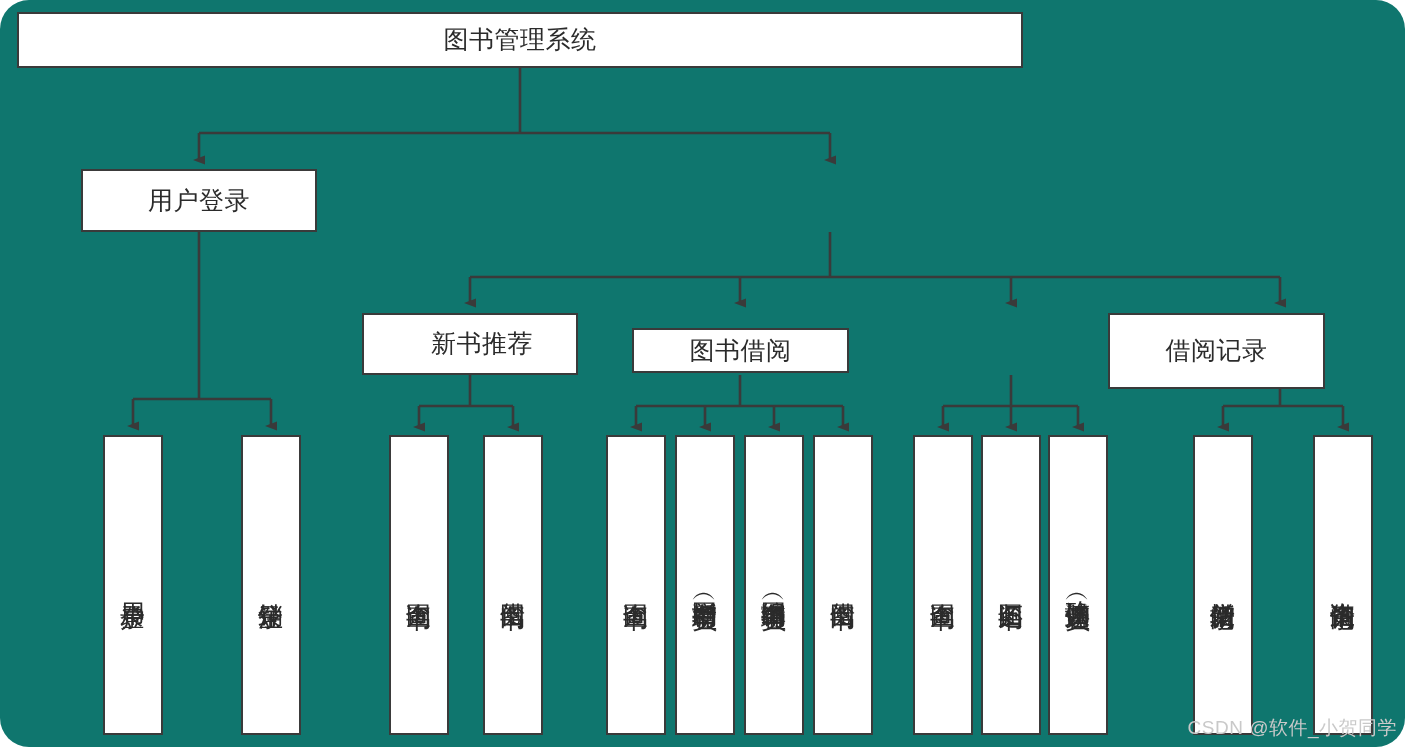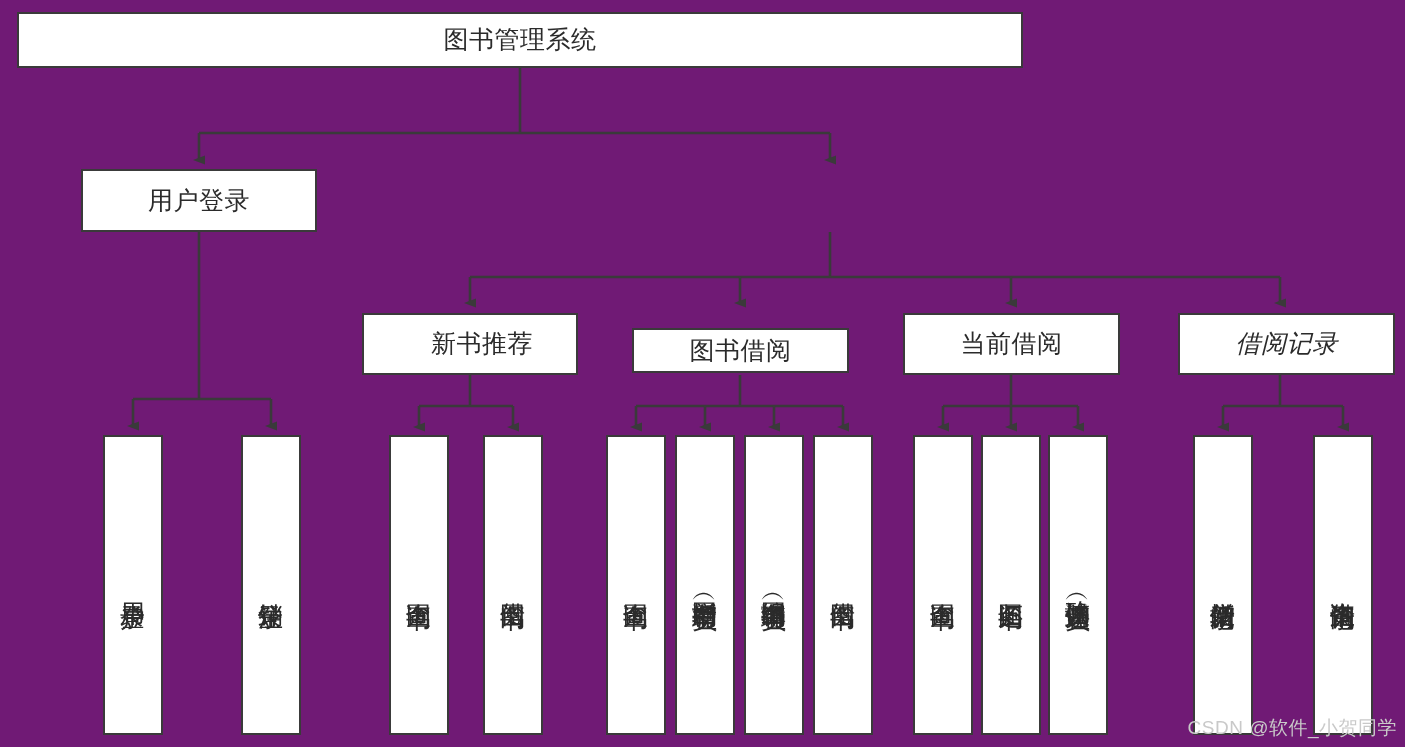--- a/index.html
+++ b/index.html
@@ -7,22 +7,23 @@
     padding: 0;
     background: #ffffff;
   }
   body {
     font-family: "Liberation Sans", "DejaVu Sans", sans-serif;
   }
   #canvas {
     position: relative;
     width: 1405px;
     height: 747px;
-    background: #701a75;
+    background: #0f766e;
     overflow: hidden;
+    border-radius: 29px;
   }
   #edges {
     position: absolute;
     left: 0;
     top: 0;
     width: 1405px;
     height: 747px;
     pointer-events: none;
   }
   .node {
@@ -132,24 +133,21 @@
   <div class="node horiz" style="left:81px; top:169px; width:236px; height:63px;">
     <span>用户登录</span>
   </div>
 
   <div class="node horiz" style="left:362px; top:313px; width:216px; height:62px;padding-left:24px;">
     <span>新书推荐</span>
   </div>
   <div class="node horiz" style="left:632px; top:328px; width:217px; height:45px;">
     <span>图书借阅</span>
   </div>
-  <div class="node horiz" style="left:903px; top:313px; width:217px; height:62px;">
-    <span>当前借阅</span>
-  </div>
-  <div class="node horiz" style="left:1178px; top:313px; width:217px; height:62px;font-style:italic;">
+  <div class="node horiz" style="left:1108px; top:313px; width:217px; height:76px;">
     <span>借阅记录</span>
   </div>
 
   <div class="node leaf" style="left:103px; top:435px; width:60px; height:300px;">
     <span class="vtext">用户登录</span>
   </div>
   <div class="node leaf" style="left:241px; top:435px; width:60px; height:300px;">
     <span class="vtext">注销登录</span>
   </div>
 

